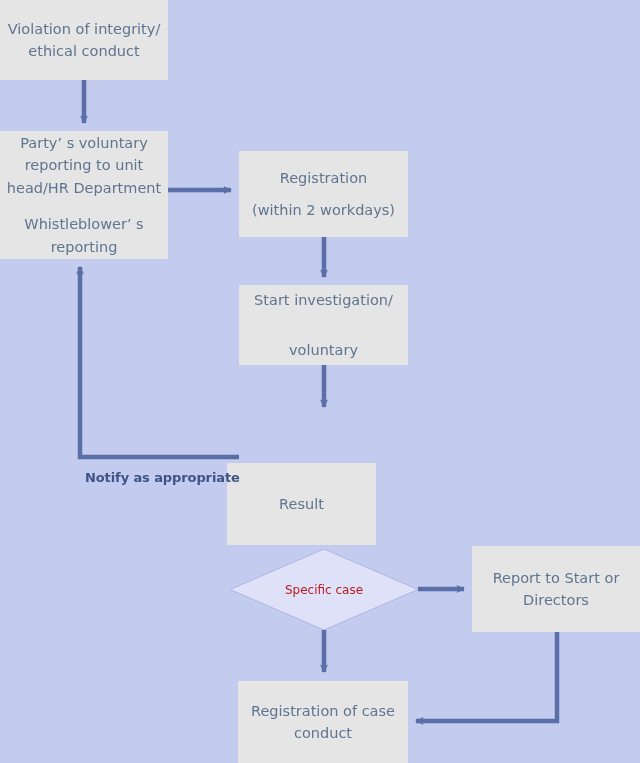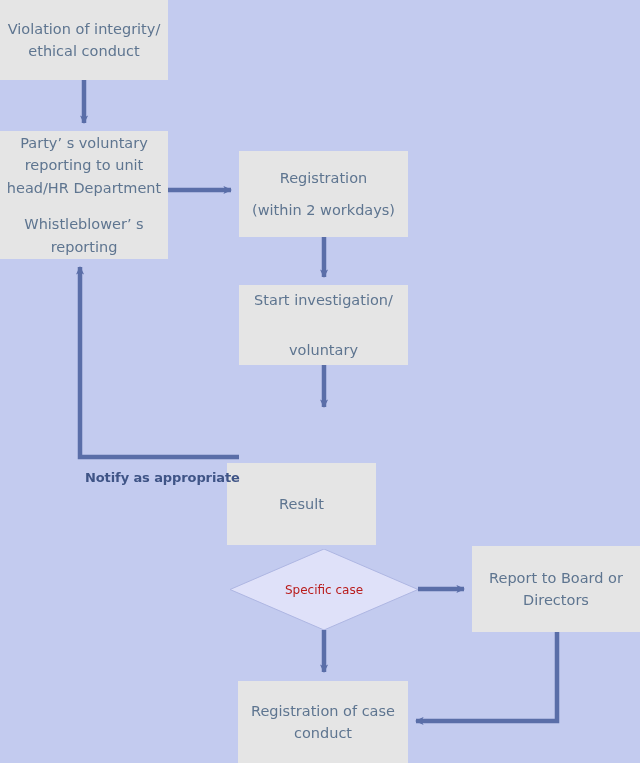--- a/index.html
+++ b/index.html
@@ -159,21 +159,21 @@
   <div class="edge-label" style="left:85px; top:470px;">Notify as appropriate</div>
 
   <div class="diamond-wrap" style="left:230px; top:549px; width:188px; height:81px;">
     <svg class="diamond-shape" viewBox="0 0 188 81" preserveAspectRatio="none">
       <polygon points="94,0 188,40.5 94,81 0,40.5" fill="#dfe1f9" stroke="#aeb6e2" stroke-width="1"></polygon>
     </svg>
     <div class="diamond-label">Specific case</div>
   </div>
 
   <div class="node" style="left:472px; top:546px; width:168px; height:86px;">
-    <span class="line">Report to Board or</span>
+    <span class="line">Report to Start or</span>
     <span class="line">Directors</span>
   </div>
 
   <div class="node" style="left:238px; top:681px; width:170px; height:82px;">
     <span class="line">Registration of case</span>
     <span class="line">conduct</span>
   </div>
 
 </div>
 

